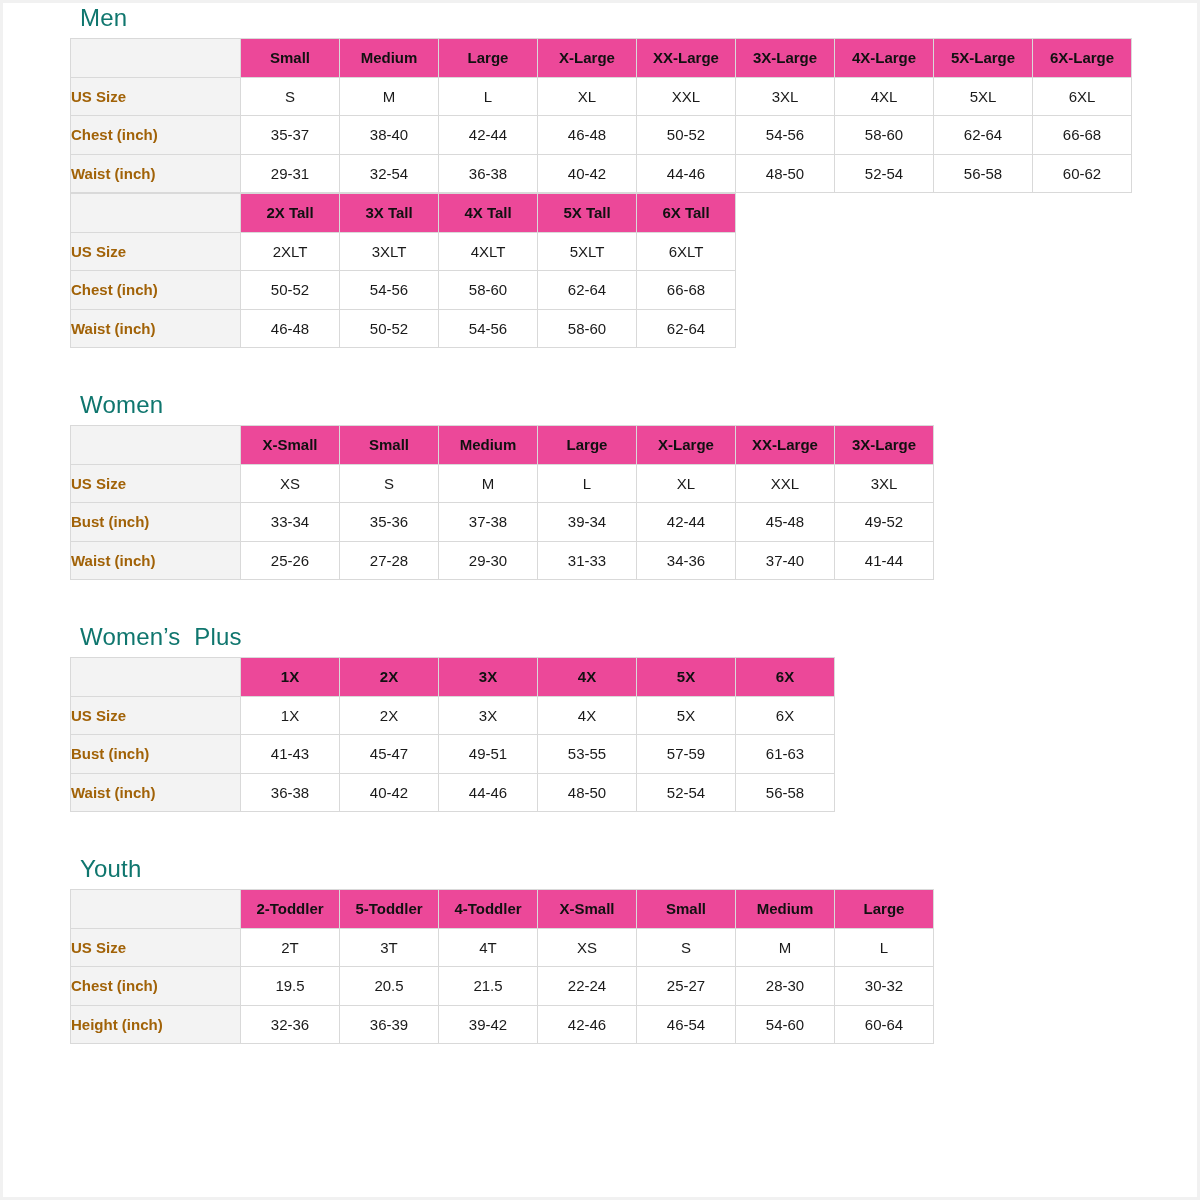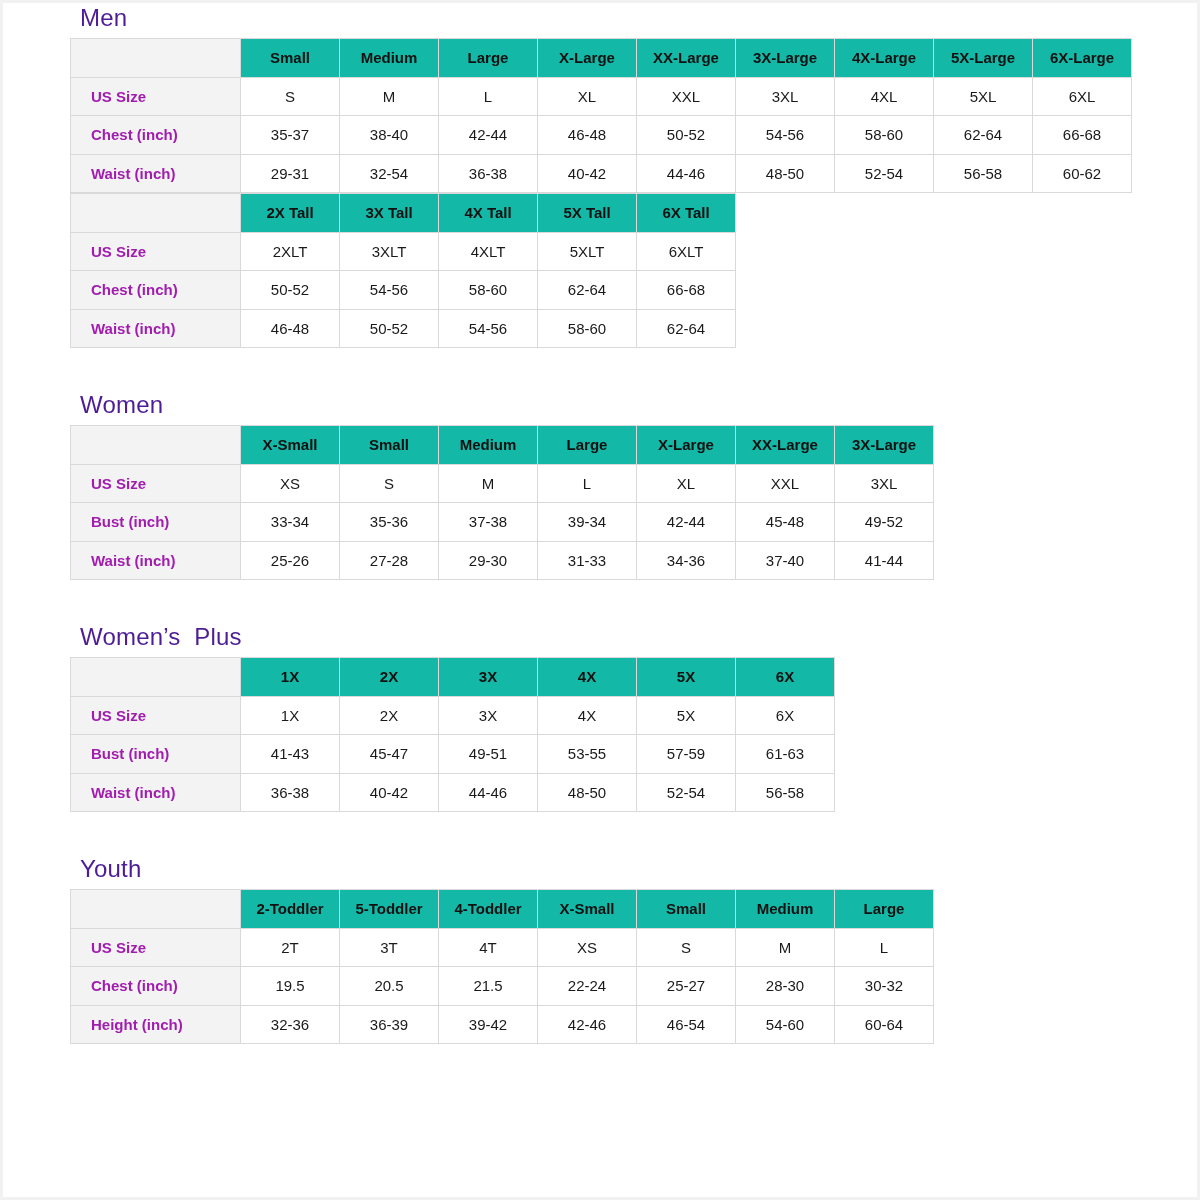--- a/index.html
+++ b/index.html
@@ -19,21 +19,21 @@
     gap: 16px;
     height: 24px;
     margin: 45px 0 8px 10px;
   }
   .chart-section:first-child .section-head { margin-top: 0; }
 
   .section-title {
     font-size: 24px;
     font-weight: 400;
     line-height: 24px;
-    color: #4c1d95;
+    color: #0f766e;
     letter-spacing: 0.2px;
     white-space: pre;
   }
   .section-subtitle {
     font-style: italic;
     font-size: 15px;
     color: #1a1a1a;
     white-space: pre;
   }
 
@@ -44,32 +44,31 @@
   col.label-col { width: 170px; }
   col.data-col  { width: 99px; }
 
   .size-table th, .size-table td {
     border: 1px solid #d9d9d9;
     height: 38.5px;
     font-size: 15px;
     vertical-align: middle;
   }
   .col-header {
-    background: #14b8a6;
+    background: #ec4899;
     font-weight: 700;
     text-align: center;
     color: #111111;
   }
   .corner-cell { background: #f3f3f3; }
   .row-label {
     background: #f3f3f3;
     font-weight: 700;
     text-align: left;
-    padding-left: 20px;
-    color: #a21caf;
+    color: #a16207;
   }
   .cell {
     background: #ffffff;
     text-align: center;
     color: #1a1a1a;
   }
 </style>
 </head>
 <body>
 

